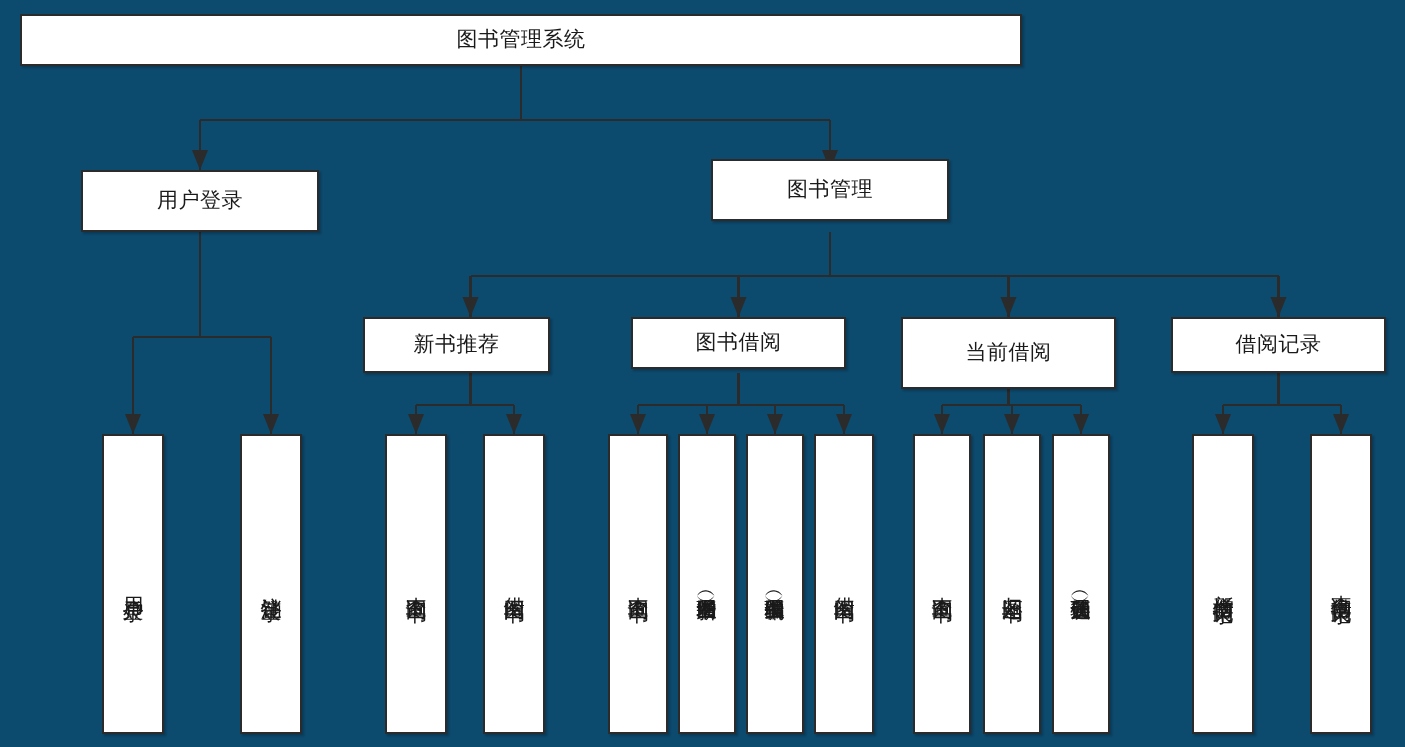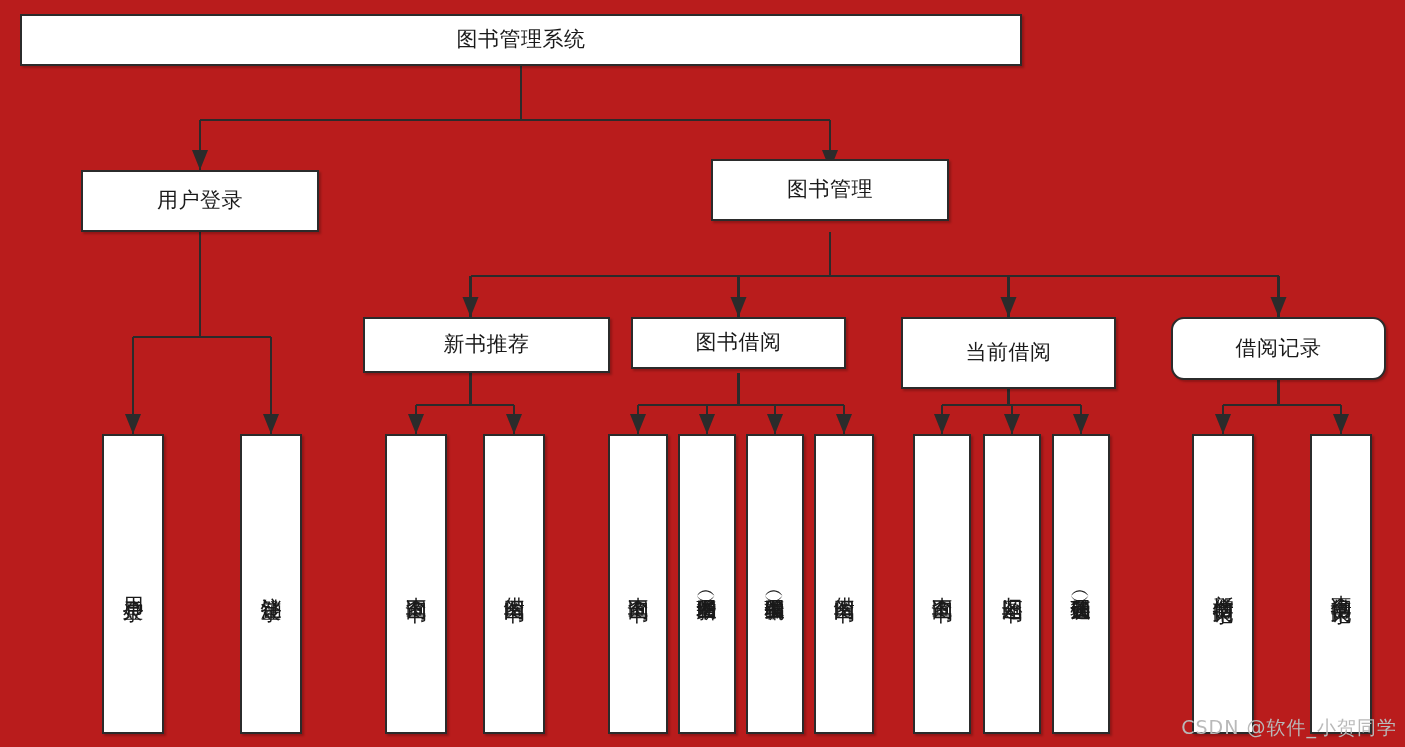--- a/index.html
+++ b/index.html
@@ -7,21 +7,21 @@
     padding: 0;
     background: #ffffff;
   }
   body {
     font-family: "DejaVu Sans", "Liberation Sans", sans-serif;
   }
   #canvas {
     position: relative;
     width: 1405px;
     height: 747px;
-    background: #b91c1c;
+    background: #0c4a6e;
     overflow: hidden;
   }
   #edges {
     position: absolute;
     left: 0;
     top: 0;
     width: 1405px;
     height: 747px;
     pointer-events: none;
   }
@@ -134,30 +134,30 @@
   <div id="nodes">
       <div class="node" style="left: 20px; top: 14px; width: 1002px; height: 52px;">
         <span class="label">图书管理系统</span>
       </div>
       <div class="node" style="left: 81px; top: 170px; width: 238px; height: 62px;">
         <span class="label">用户登录</span>
       </div>
       <div class="node" style="left: 711px; top: 159px; width: 238px; height: 62px;">
         <span class="label">图书管理</span>
       </div>
-      <div class="node" style="left: 363px; top: 317px; width: 247px; height: 56px;">
+      <div class="node" style="left: 363px; top: 317px; width: 187px; height: 56px;">
         <span class="label">新书推荐</span>
       </div>
       <div class="node" style="left: 631px; top: 317px; width: 215px; height: 52px;">
         <span class="label">图书借阅</span>
       </div>
       <div class="node" style="left: 901px; top: 317px; width: 215px; height: 72px;">
         <span class="label">当前借阅</span>
       </div>
-      <div class="node" style="left: 1171px; top: 317px; width: 215px; height: 63px; border-radius: 13px;">
+      <div class="node" style="left: 1171px; top: 317px; width: 215px; height: 56px;">
         <span class="label">借阅记录</span>
       </div>
       <div class="node vertical" style="left: 102px; top: 434px; width: 62px; height: 300px;">
         <span class="label">用户登录</span>
       </div>
       <div class="node vertical" style="left: 240px; top: 434px; width: 62px; height: 300px;">
         <span class="label">注销登录</span>
       </div>
       <div class="node vertical" style="left: 385px; top: 434px; width: 62px; height: 300px;">
         <span class="label">查询图书</span>
@@ -186,14 +186,13 @@
       <div class="node vertical tight" style="left: 1052px; top: 434px; width: 58px; height: 300px;">
         <span class="label">确认归还（管理员）</span>
       </div>
       <div class="node vertical" style="left: 1192px; top: 434px; width: 62px; height: 300px;">
         <span class="label">新增借阅记录</span>
       </div>
       <div class="node vertical" style="left: 1310px; top: 434px; width: 62px; height: 300px;">
         <span class="label">查询借阅记录</span>
       </div>
     </div>
-  <div id="watermark">CSDN @软件_小贺同学</div>
 </div>
 
 </body></html>

